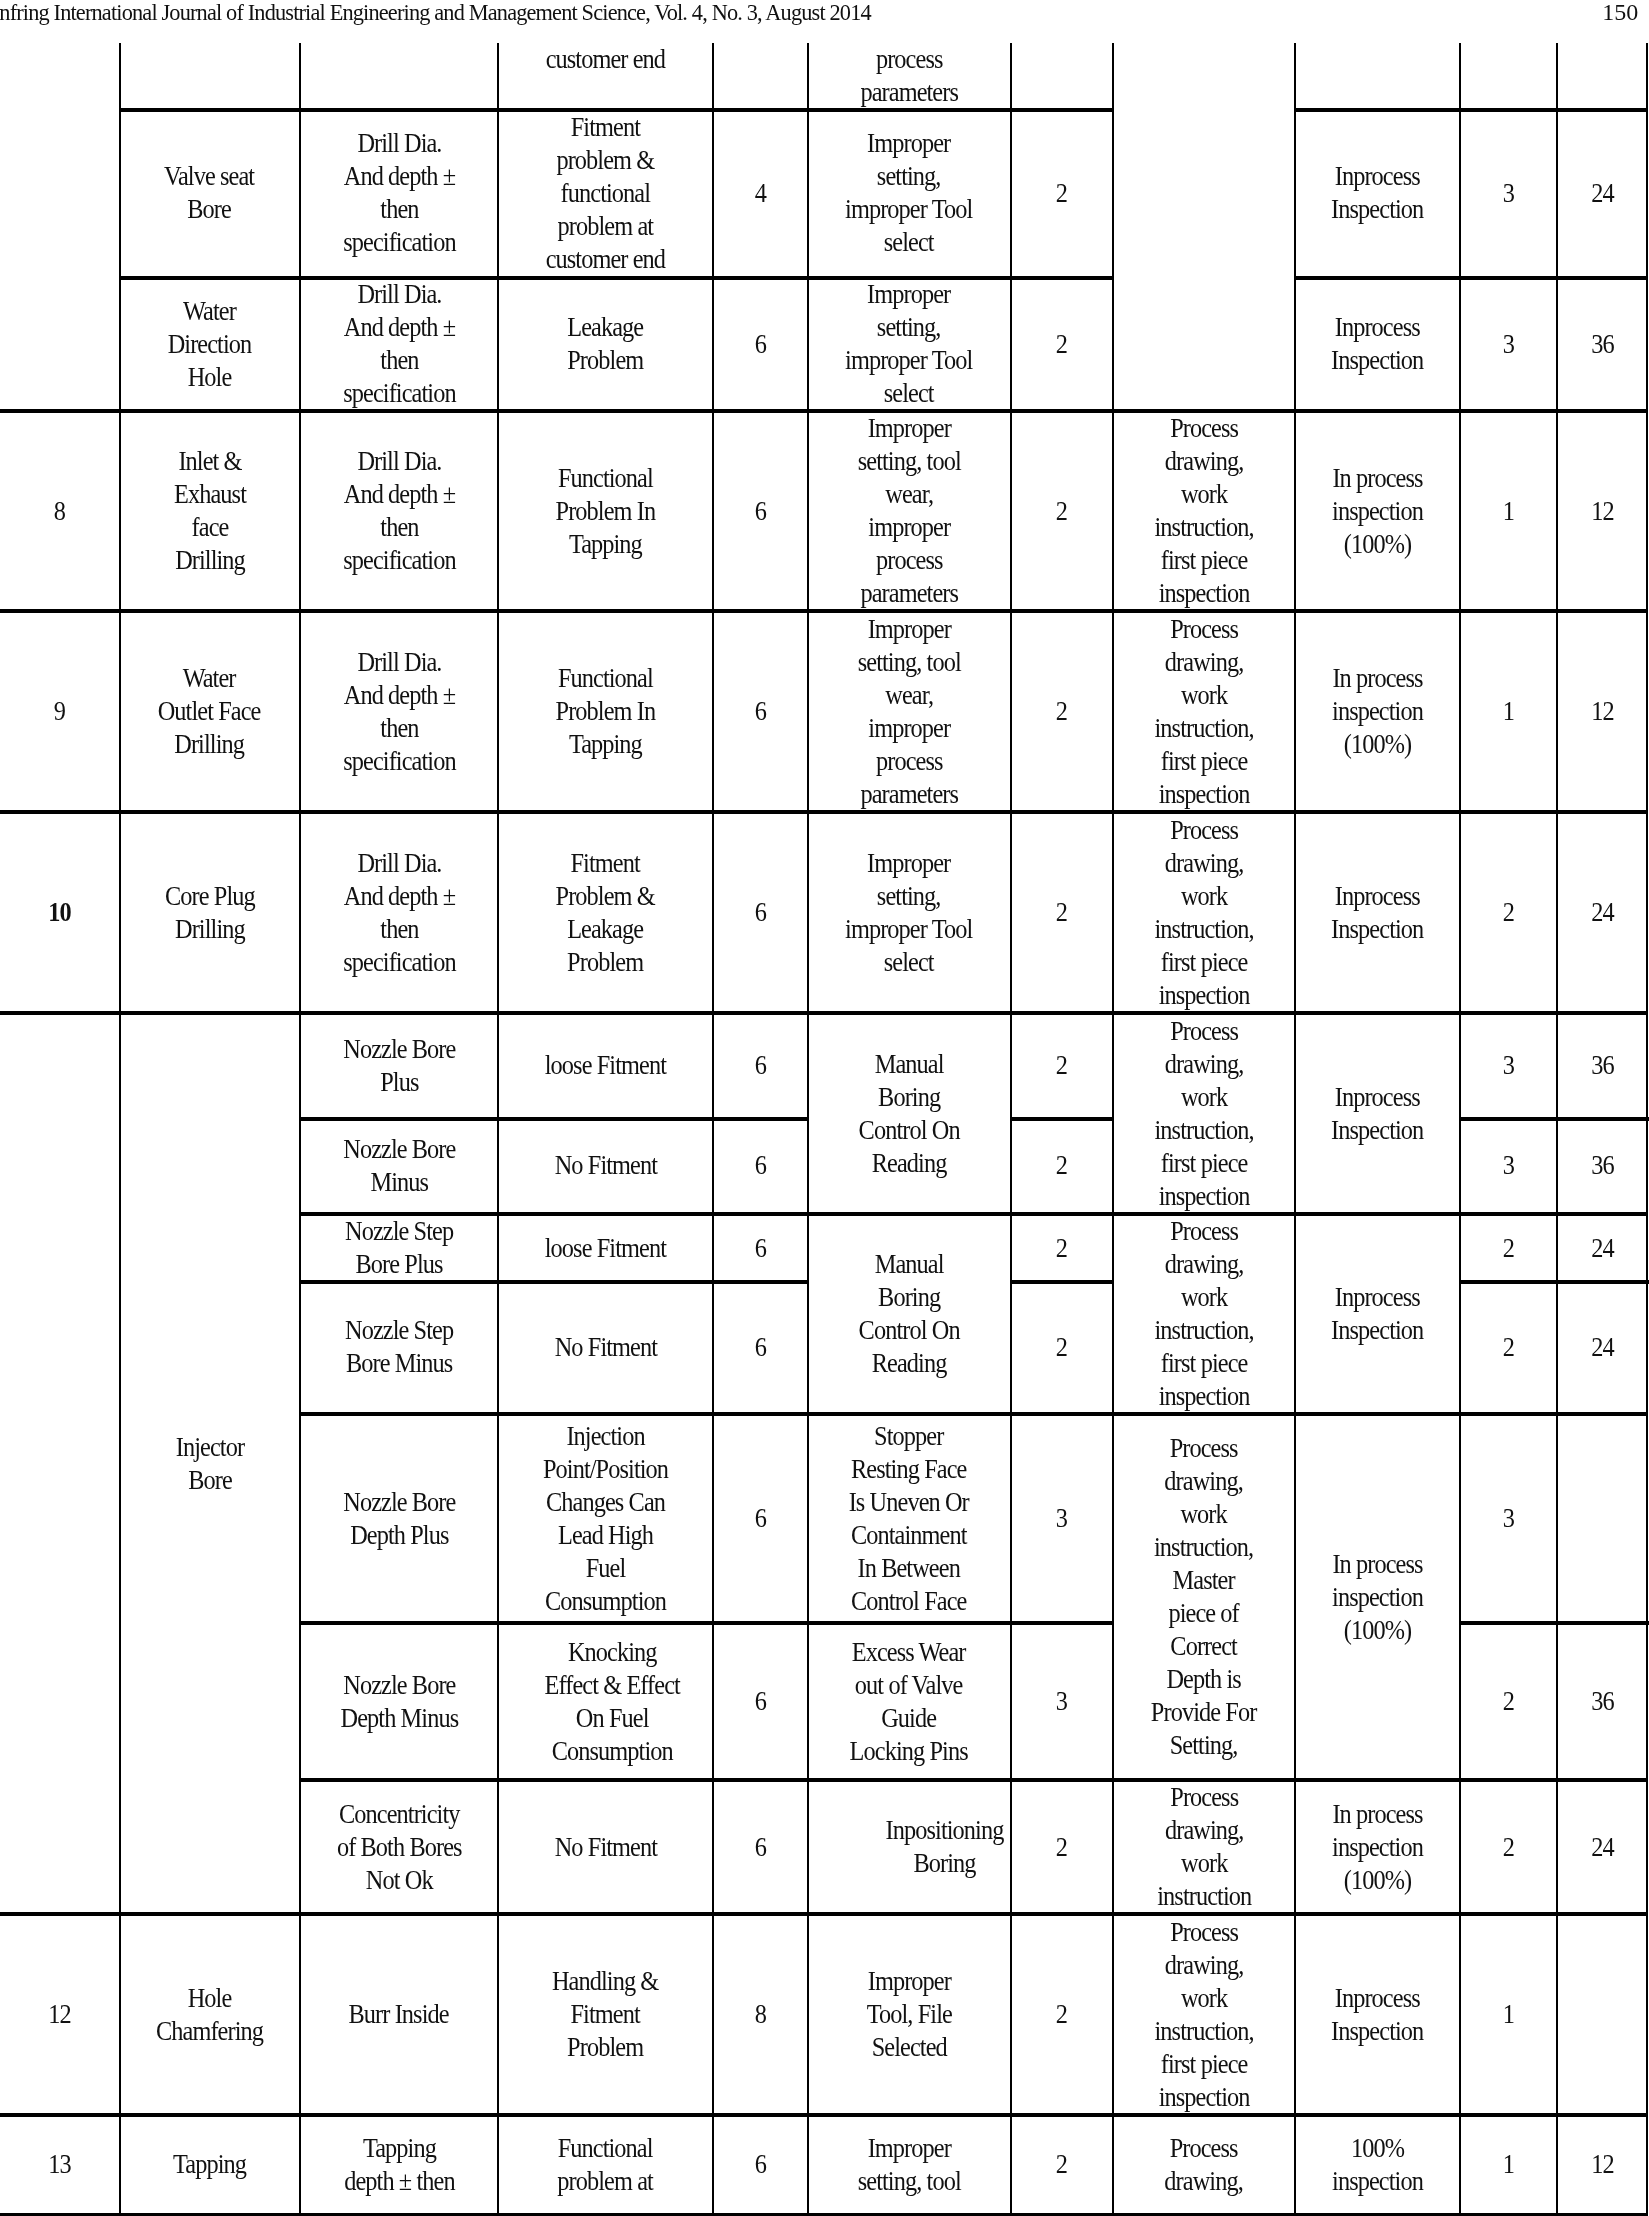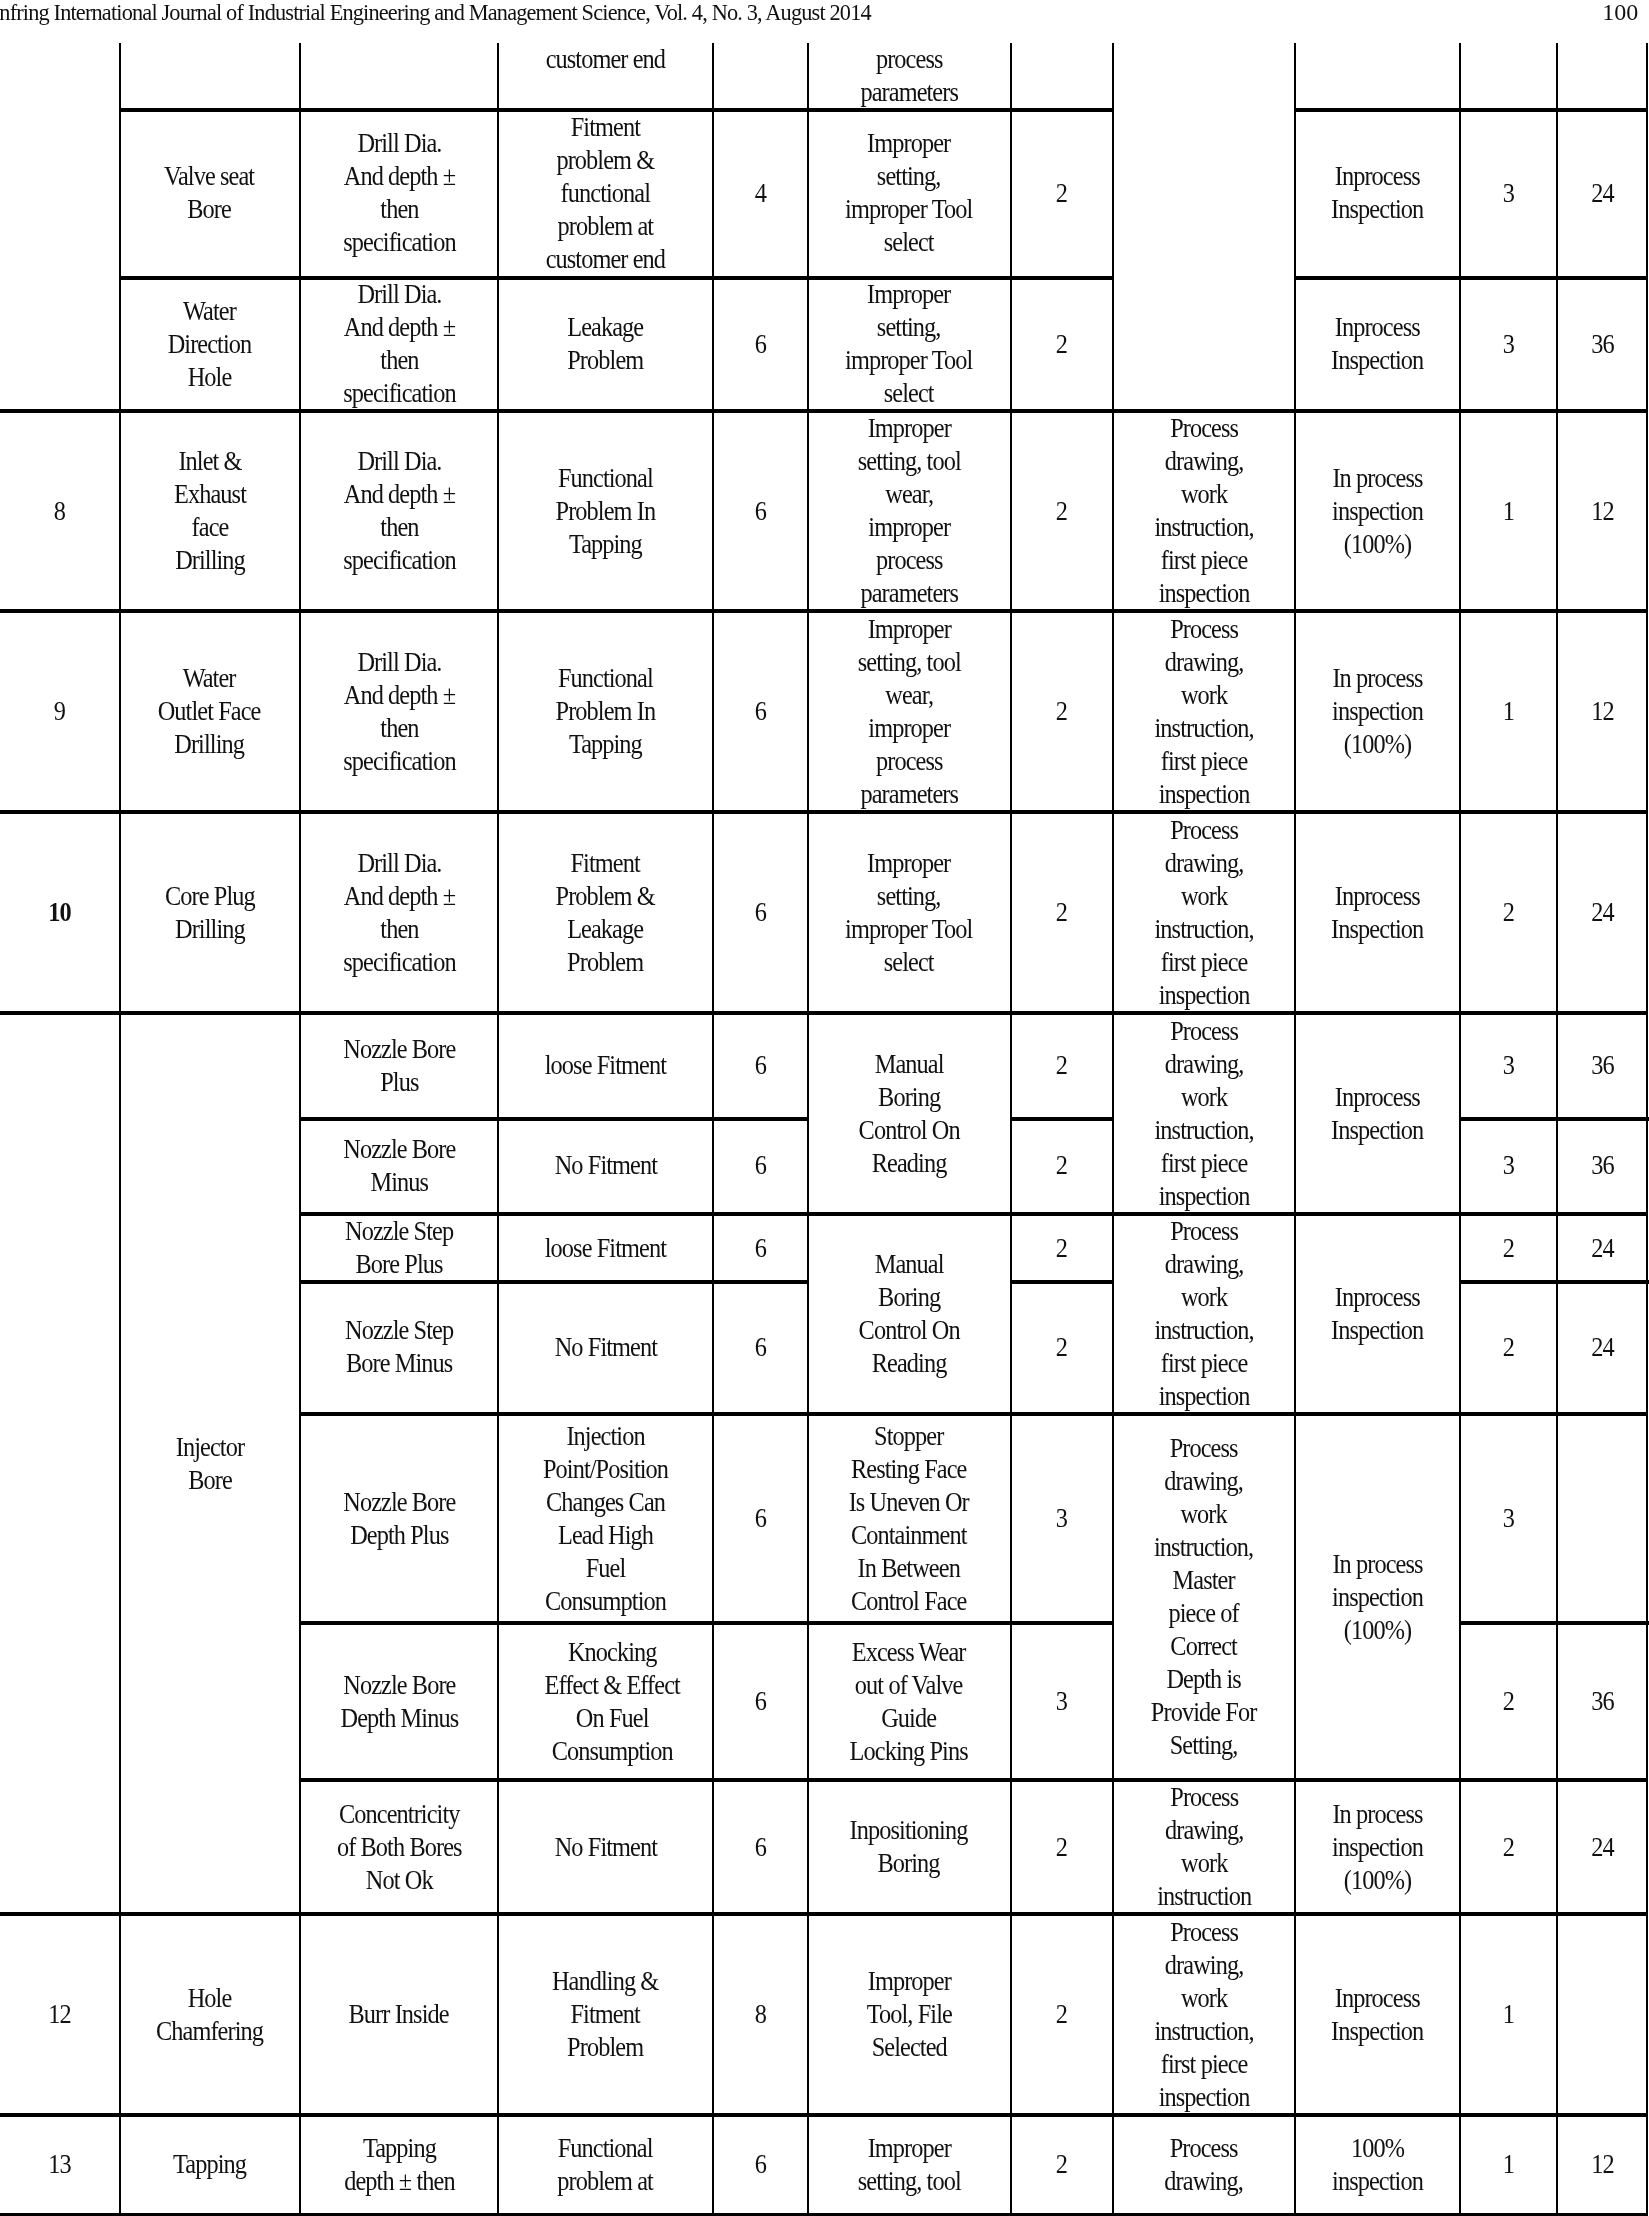--- a/index.html
+++ b/index.html
@@ -15,21 +15,21 @@
           letter-spacing:-1px; }
   .cell .txt { transform:scaleX(0.9); white-space:pre-line; }
   .vline { position:absolute; width:2.3px; background:#000; }
   .hline { position:absolute; height:3.8px; background:#000; }
 </style>
 </head>
 <body>
 
 <div class="header">
   <span class="journal">onfring International Journal of Industrial Engineering and Management Science, Vol. 4, No. 3, August 2014</span>
-  <span class="pageno">100</span>
+  <span class="pageno">150</span>
 </div>
 
 <div class="table" id="fmea-table">
     <div class="vline" style="left: 119px; top: 43px; height: 2172px;"></div>
     <div class="vline" style="left: 299px; top: 43px; height: 2172px;"></div>
     <div class="vline" style="left: 497px; top: 43px; height: 2172px;"></div>
     <div class="vline" style="left: 712px; top: 43px; height: 2172px;"></div>
     <div class="vline" style="left: 807px; top: 43px; height: 2172px;"></div>
     <div class="vline" style="left: 1010px; top: 43px; height: 2172px;"></div>
     <div class="vline" style="left: 1112px; top: 43px; height: 2172px;"></div>
@@ -490,21 +490,21 @@
       <span class="txt">Concentricity
 of Both Bores
 Not Ok</span>
     </div>
     <div class="cell" style="left: 498px; width: 215px; top: 1780px; height: 134px;">
       <span class="txt">No Fitment</span>
     </div>
     <div class="cell" style="left: 713px; width: 95px; top: 1780px; height: 134px;">
       <span class="txt">6</span>
     </div>
-    <div class="cell" style="left: 808px; width: 202px; top: 1780px; height: 134px;">
+    <div class="cell" style="left: 808px; width: 202px; top: 1780px; height: 134px; justify-content: flex-end;">
       <span class="txt">Inpositioning
 Boring</span>
     </div>
     <div class="cell" style="left: 1010px; width: 102px; top: 1780px; height: 134px;">
       <span class="txt">2</span>
     </div>
     <div class="cell" style="left: 1113px; width: 182px; top: 1780px; height: 134px;">
       <span class="txt">Process
 drawing,
 work

